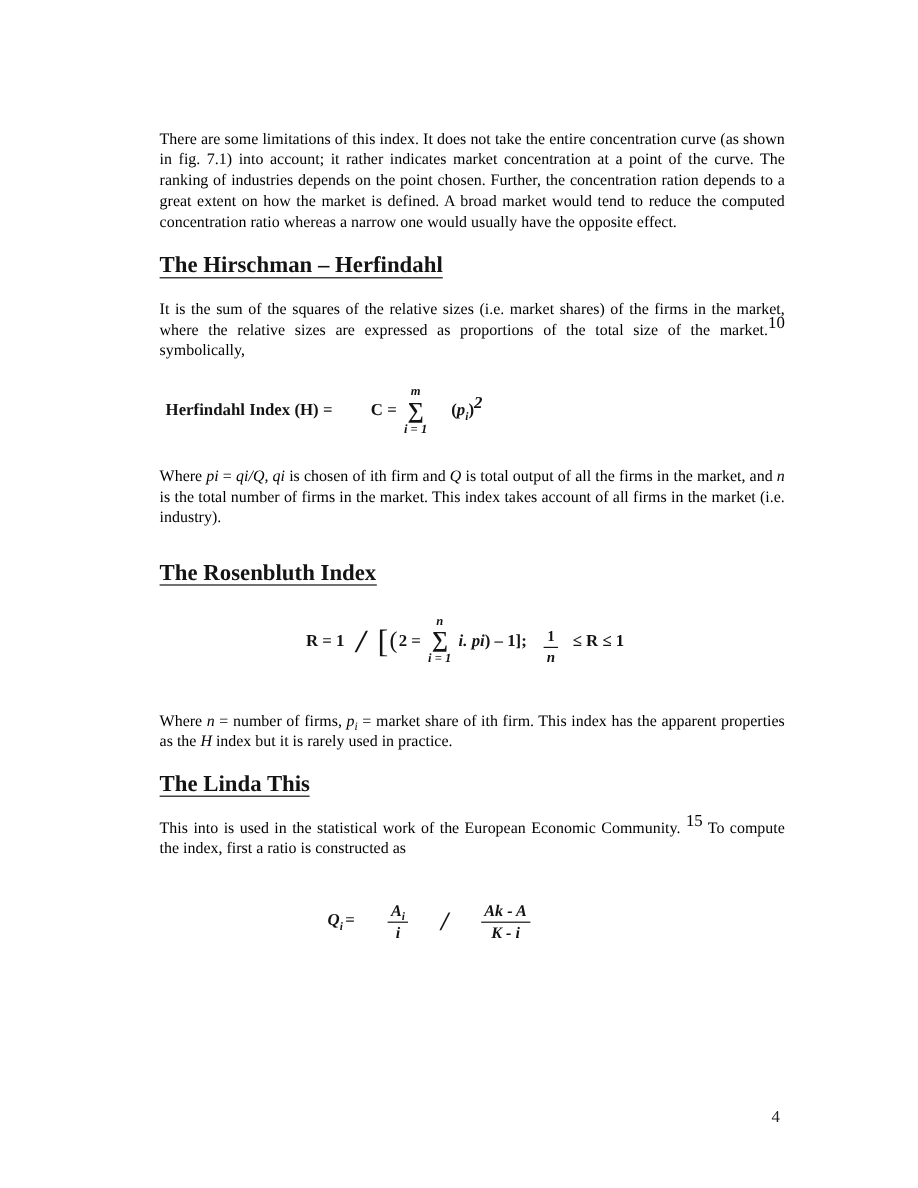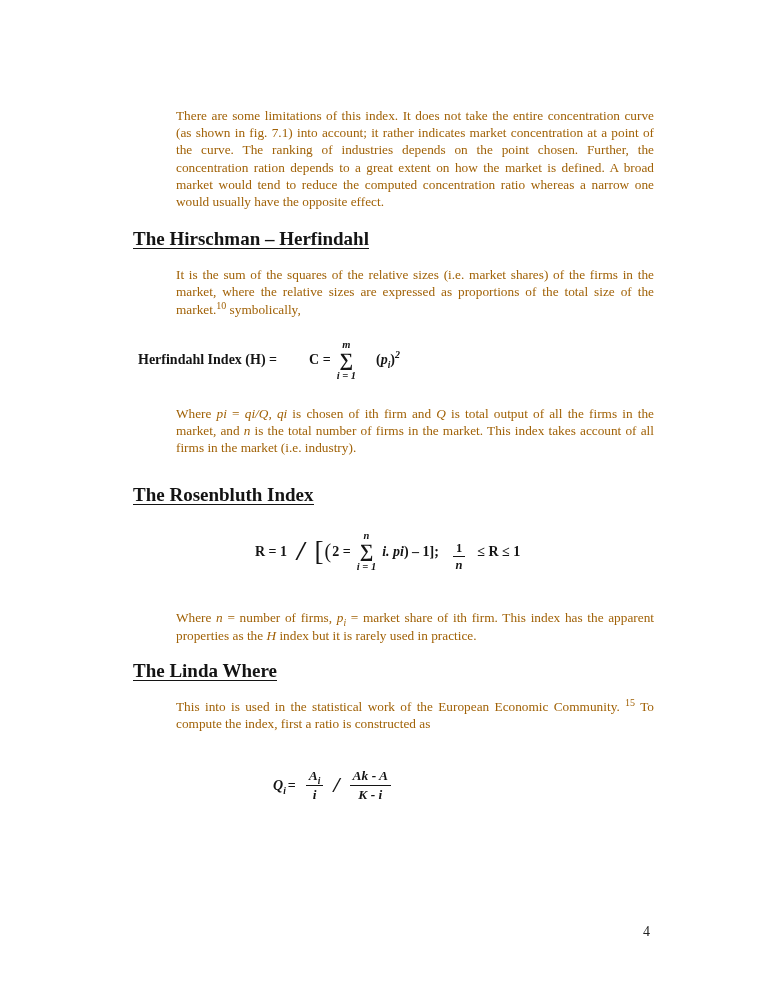--- a/index.html
+++ b/index.html
@@ -9,25 +9,24 @@
     font-family:"Liberation Serif", serif;
     color:#141414;
   }
   .page { position:relative; width:765px; height:990px; background:#ffffff; overflow:hidden; }
   .content { position:absolute; left:133px; top:107px; width:521px; }
 
   p.body {
     font-size:13.3px;
     line-height:17.2px;
     text-align:justify;
-    color:#a16207;
-    margin-left:43px;
+    color:#000000;
   }
   p.body i { font-style:italic; }
-  sup { font-size:10px; line-height:0; vertical-align:super; }
+  sup { font-size:14px; line-height:0; vertical-align:super; }
   sub { font-size:9.5px; line-height:0; vertical-align:sub; }
 
   .heading { margin-top:20px; font-size:19px; font-weight:bold; line-height:17px; }
   .heading .u { display:inline-block; border-bottom:1.6px solid #141414; padding-bottom:1px; }
 
   
   .formula {
     display:flex; align-items:center;
     font-size:14px; font-weight:bold; color:#141414;
     line-height:1.1; white-space:nowrap;
@@ -44,21 +43,21 @@
   .sig { font-size:19px; font-weight:bold; line-height:0.95; }
 
   .big-slash { font-size:27px; font-weight:bold; font-style:italic; margin:0 10px; line-height:1; }
   .big-bracket { font-size:27px; font-weight:normal; line-height:1; margin-right:1px; }
   .big-paren { font-size:20px; font-weight:normal; line-height:1; margin-right:1px; }
 
   .frac { display:inline-flex; flex-direction:column; align-items:center; font-weight:bold; line-height:1.15; }
   .frac .num { border-bottom:1.5px solid #141414; padding:0 3px 1px; }
   .frac .den { padding-top:1px; }
   .frac-small { font-size:12.5px; transform:translateY(5px); margin:0 12px 0 14px; }
-  .frac-i { font-style:italic; font-size:13.5px; margin:0 2px; }
+  .frac-i { font-style:italic; font-size:13.5px; margin:0 19px; }
 
   .pagenum { position:absolute; left:643px; top:924px; font-size:14px; color:#222; }
 </style>
 </head>
 <body>
 
 <div class="page">
   <div class="content">
 
     <p class="body">There are some limitations of this index.  It does not take the entire concentration curve (as shown in fig. 7.1) into account; it rather indicates market concentration at a point of the curve. The ranking of industries depends on the point chosen. Further, the concentration ration depends to a great extent on how the market is defined.  A broad market would tend to reduce the computed concentration ratio whereas a narrow one would usually have the opposite effect.</p>
@@ -98,21 +97,21 @@
       <span>) – 1];</span>
       <span class="frac frac-small">
           <span class="num">1</span>
           <span class="den" style="font-style:italic;">n</span>
         </span>
       <span>≤ R ≤ 1</span>
     </div>
 
     <p class="body" style="margin-top:28px;"><span>Where </span><i>n</i><span> = number of firms, </span><i>p</i><sub><i>i</i></sub><span> = market share of ith firm. This index has the apparent properties as the </span><i>H</i><span> index but it is rarely used in practice.</span></p>
 
-    <h2 class="heading" style="margin-top:18px;"><span class="u">The Linda Where</span></h2>
+    <h2 class="heading" style="margin-top:18px;"><span class="u">The Linda This</span></h2>
 
     <p class="body" style="margin-top:17px;"><span>This into is used in the statistical work of the European Economic Community. </span><sup>15</sup><span> To compute the index, first a ratio is constructed as</span></p>
 
     <div class="formula f-linda">
       <span class="f-bi"><i>Q</i><sub><i>i</i></sub></span>
       <span style="margin:0 8px 0 2px;"> = </span>
       <span class="frac frac-i">
           <span class="num"><span>A</span><sub>i</sub></span>
           <span class="den">i</span>
         </span>

